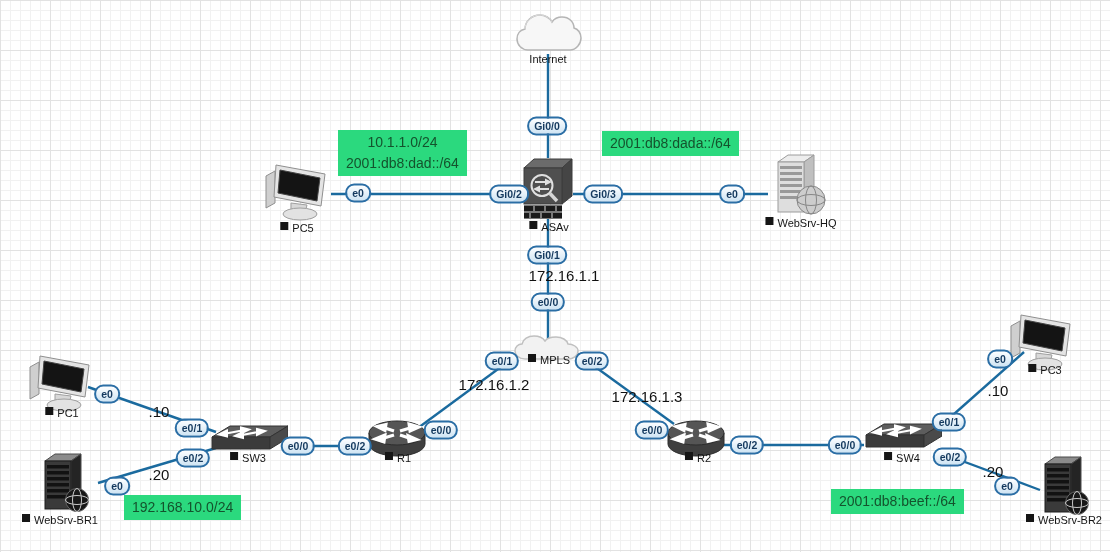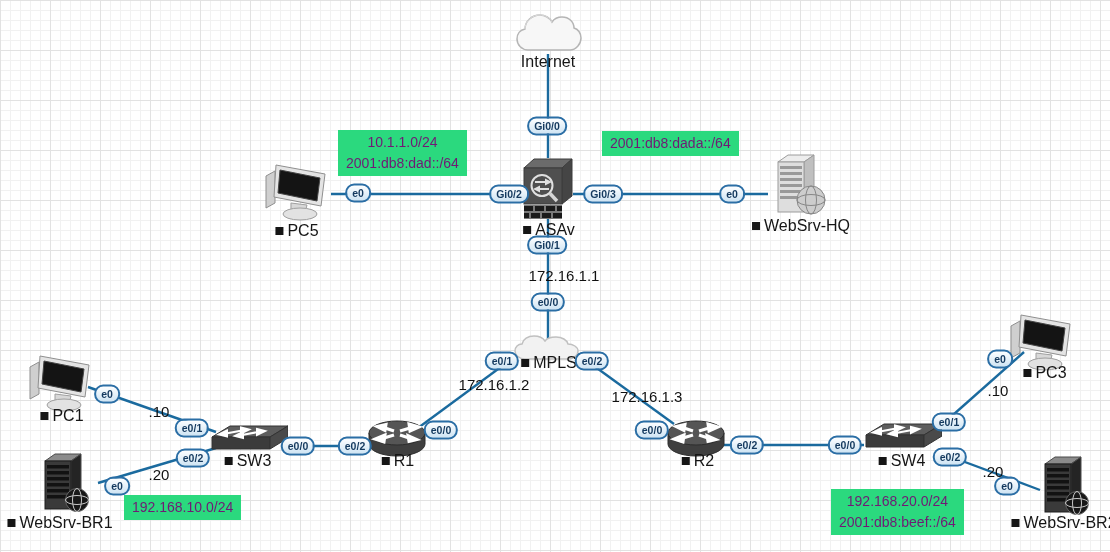--- a/index.html
+++ b/index.html
@@ -15,33 +15,33 @@
       linear-gradient(#e2e2e2 1px, transparent 1px),
       linear-gradient(90deg,#e2e2e2 1px, transparent 1px),
       linear-gradient(#f1f1f1 1px, transparent 1px),
       linear-gradient(90deg,#f1f1f1 1px, transparent 1px);
     background-size:50px 50px,50px 50px,10px 10px,10px 10px;
   }
   svg.links{position:absolute;left:0;top:0;}
   svg.links line{stroke:var(--link-color);stroke-width:2.4px;}
   .node{position:absolute;}
   .dev-label{
-    position:absolute;transform:translateX(-50%);display:flex;align-items:center;gap:4px;
-    font-size:16px;font-weight:500;color:#151515;white-space:nowrap;
+    position:absolute;transform:translateX(-50%);display:flex;gap:4px;
+    font-size:11px;font-weight:500;color:#151515;white-space:nowrap;
   }
   .sq{width:8px;height:8px;background:#151515;display:inline-block;flex:none;}
   .pill{
     position:absolute;transform:translate(-50%,-50%);
     border:2px solid var(--pill-border);border-radius:9px;
     background:linear-gradient(#fdfeff,#cfe4f3);
     padding:0 5px;height:15px;line-height:15px;
     font-size:10.5px;font-weight:700;color:#14395e;white-space:nowrap;
   }
   .note{
-    position:absolute;background:var(--note-bg);color:#701a75;
+    position:absolute;background:var(--note-bg);color:#14532d;
     font-size:14px;line-height:21px;text-align:center;padding:2px 8px;white-space:nowrap;
   }
   .note.single{line-height:19px;padding:1px 6px;}
   .ip{
     position:absolute;transform:translate(-50%,-50%);
     font-size:15px;color:#101010;white-space:nowrap;padding-left:32px;
   }
 </style>
 </head>
 <body>
@@ -299,21 +299,21 @@
     </svg>
   </div>
   <div class="dev-label" style="left:1064px;top:514px">
     <span class="sq"></span>
     <span>WebSrv-BR2</span>
   </div>
 
   <div class="pill" style="left:547px;top:126px">Gi0/0</div>
   <div class="pill" style="left:509px;top:194px">Gi0/2</div>
   <div class="pill" style="left:603px;top:194px">Gi0/3</div>
-  <div class="pill" style="left:547px;top:245px">Gi0/1</div>
+  <div class="pill" style="left:547px;top:255px">Gi0/1</div>
   <div class="pill" style="left:358px;top:193px">e0</div>
   <div class="pill" style="left:732px;top:194px">e0</div>
   <div class="pill" style="left:548px;top:302px">e0/0</div>
   <div class="pill" style="left:502px;top:361px">e0/1</div>
   <div class="pill" style="left:592px;top:361px">e0/2</div>
   <div class="pill" style="left:441px;top:430px">e0/0</div>
   <div class="pill" style="left:355px;top:446px">e0/2</div>
   <div class="pill" style="left:298px;top:446px">e0/0</div>
   <div class="pill" style="left:192px;top:428px">e0/1</div>
   <div class="pill" style="left:193px;top:458px">e0/2</div>
@@ -331,21 +331,20 @@
     <div>10.1.1.0/24</div>
     <div>2001:db8:dad::/64</div>
   </div>
   <div class="note" style="left:602px;top:131px">
     <div>2001:db8:dada::/64</div>
   </div>
   <div class="note" style="left:124px;top:495px">
     <div>192.168.10.0/24</div>
   </div>
   <div class="note" style="left:831px;top:489px">
-    <div>192.168.20.0/24</div>
     <div>2001:db8:beef::/64</div>
   </div>
 
   <div class="ip" style="left:548px;top:275px">172.16.1.1</div>
   <div class="ip" style="left:478px;top:384px">172.16.1.2</div>
   <div class="ip" style="left:631px;top:396px">172.16.1.3</div>
   <div class="ip" style="left:143px;top:411px">.10</div>
   <div class="ip" style="left:143px;top:474px">.20</div>
   <div class="ip" style="left:982px;top:390px">.10</div>
   <div class="ip" style="left:977px;top:471px">.20</div>

